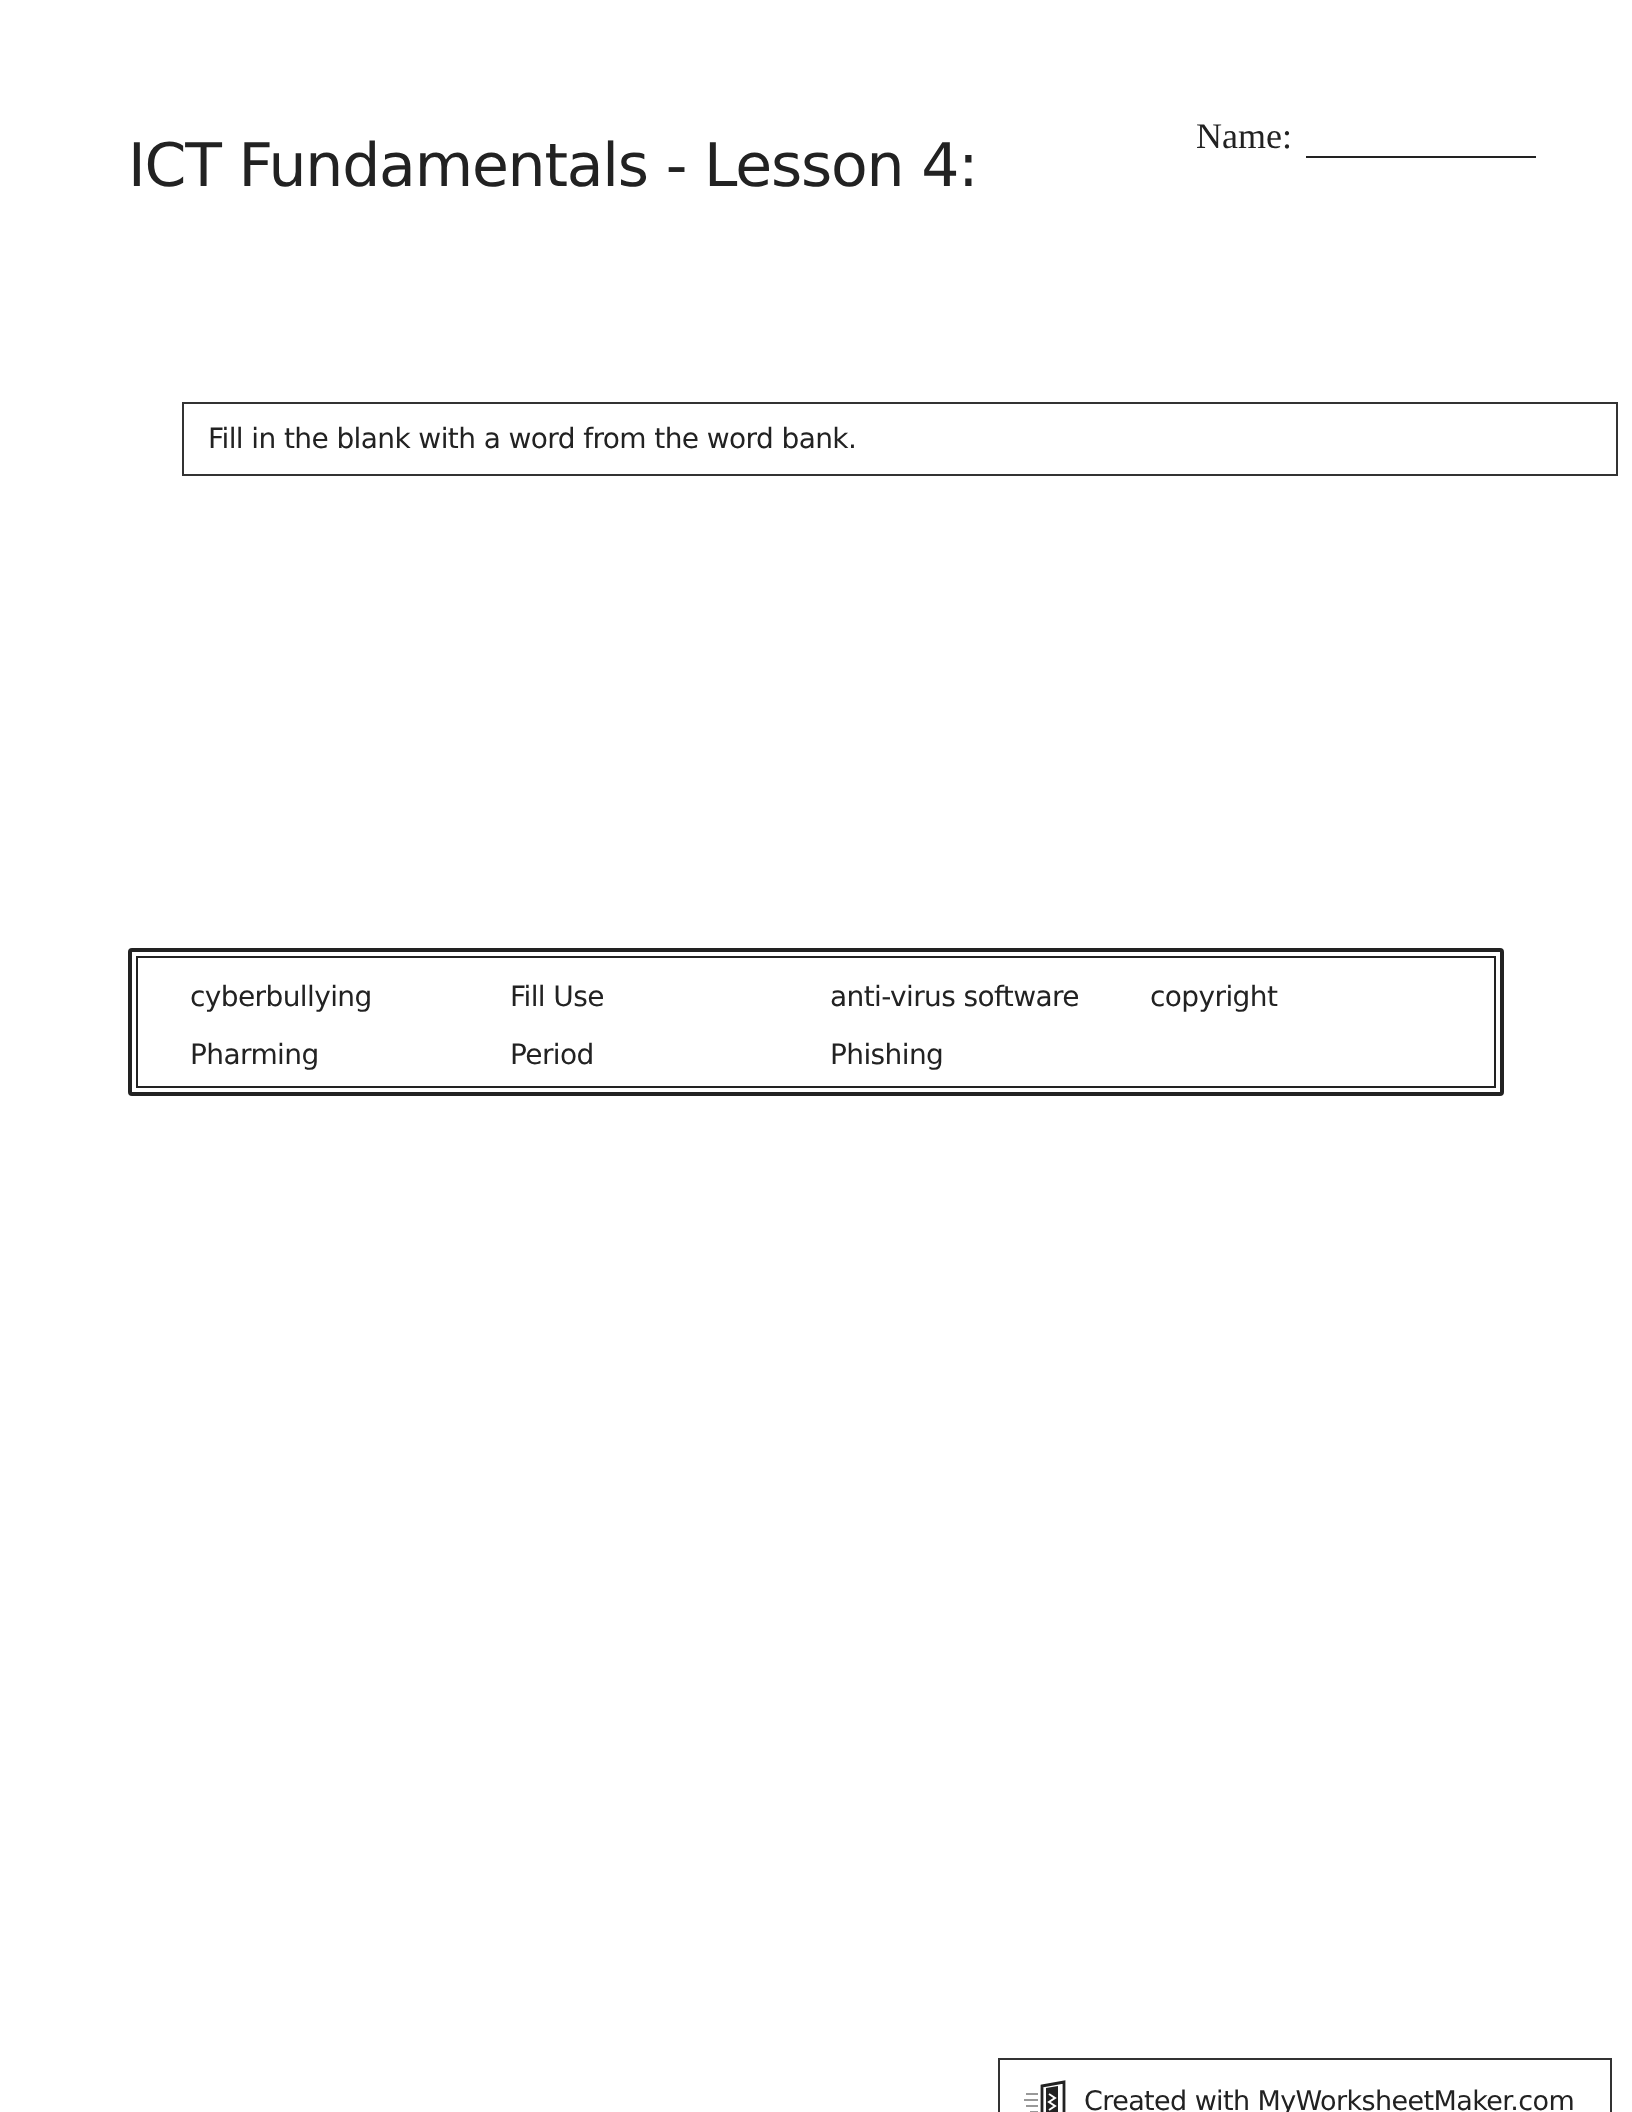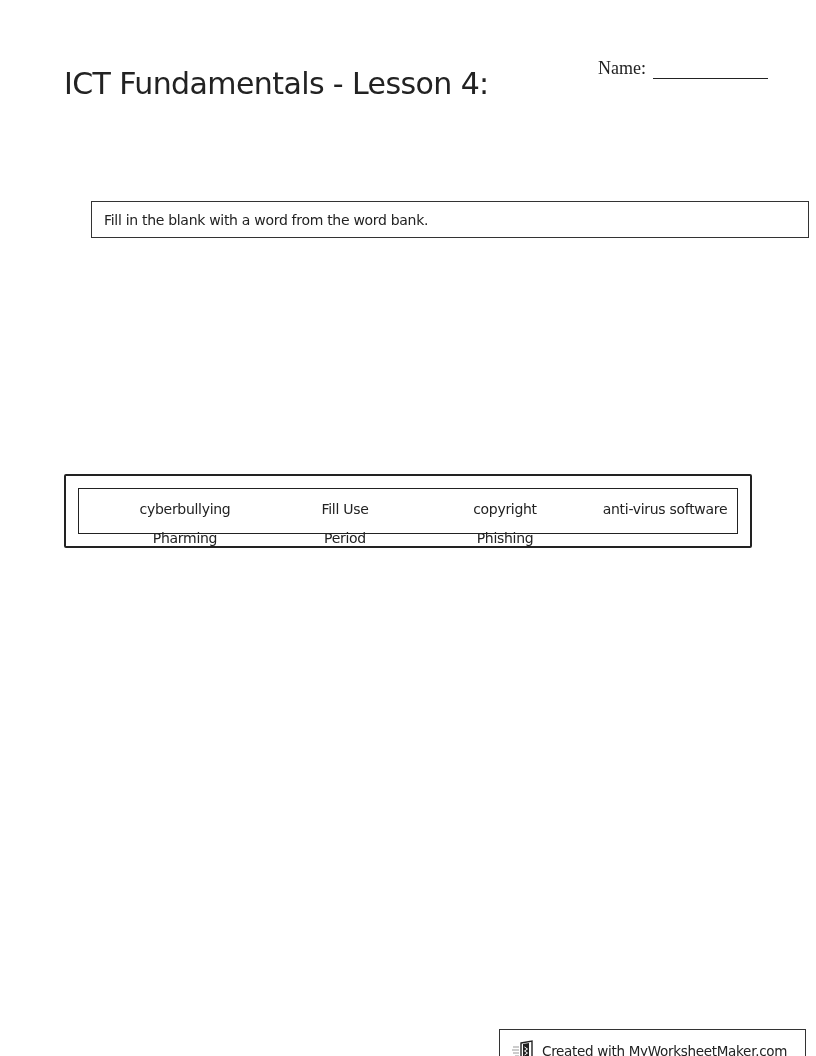--- a/index.html
+++ b/index.html
@@ -75,22 +75,21 @@
     }
     .word-bank-outer {
       position: absolute;
       left: 64px;
       top: 474px;
       width: 688px;
       height: 74px;
       box-sizing: border-box;
       border: 2.5px solid #222222;
       border-radius: 2px;
-      padding: 12px;
-      text-align: center;
+      padding: 2px;
     }
     .word-bank-inner {
       width: 100%;
       height: 100%;
       box-sizing: border-box;
       border: 1.5px solid #222222;
       padding: 6px 0 0 26px;
     }
     .word-grid {
       display: grid;
@@ -145,22 +144,22 @@
 
 <div class="instructions">
   <span>Fill in the blank with a word from the word bank.</span>
 </div>
 
 <div class="word-bank-outer">
   <div class="word-bank-inner">
     <div class="word-grid">
       <div>cyberbullying</div>
       <div>Fill Use</div>
+      <div>anti-virus software</div>
       <div>copyright</div>
-      <div>anti-virus software</div>
       <div>Pharming</div>
       <div>Period</div>
       <div>Phishing</div>
     </div>
   </div>
 </div>
 
 <div class="footer-badge">
   <span class="logo-icon">
     <svg width="24" height="22" viewBox="0 0 24 22">

